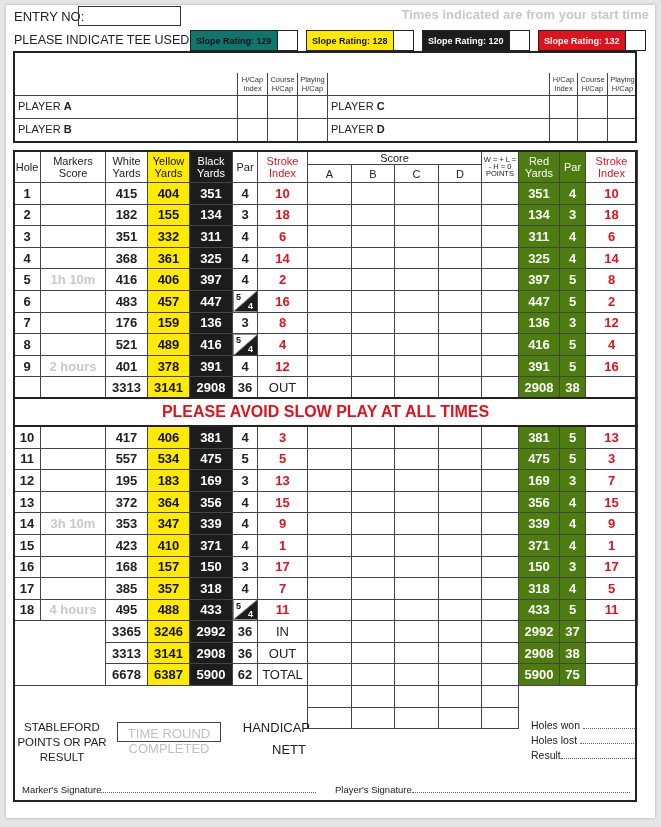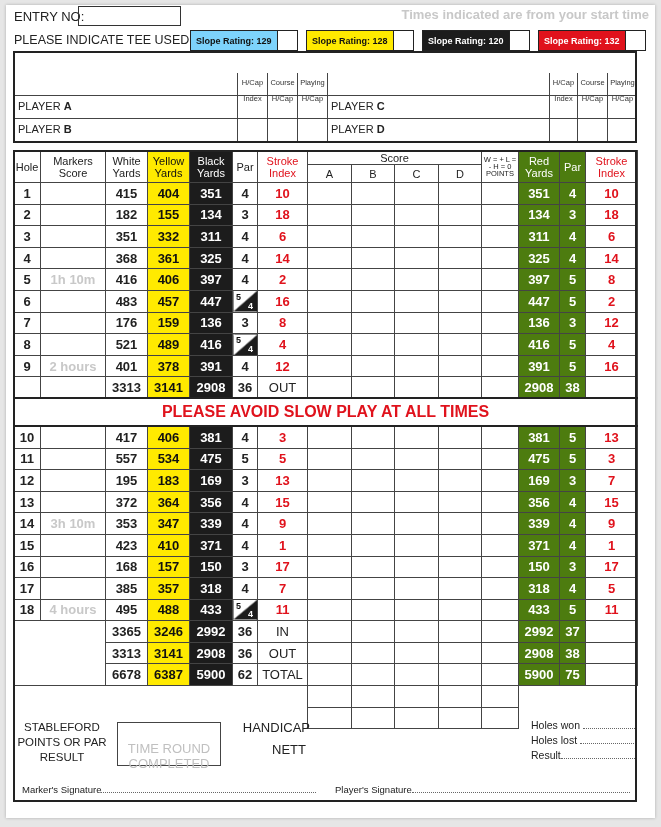--- a/index.html
+++ b/index.html
@@ -6,53 +6,53 @@
   body { width: 661px; height: 827px; background: #e6e6e6; font-family: "Liberation Sans", sans-serif; color: #222; position: relative; overflow: hidden; }
   .page { position: absolute; left: 6px; top: 5px; width: 649px; height: 813px; background: #fff; box-shadow: 0 0 3px rgba(0,0,0,0.25); }
   .abs { position: absolute; }
   .entry-label { left: 14px; top: 9px; font-size: 13px; }
   .entry-box { left: 78px; top: 6px; width: 101px; height: 18px; border: 1px solid #333; }
   .times-note { right: 12px; top: 7px; font-size: 13px; font-weight: bold; color: #c8c8c8; }
   .tee-label { left: 14px; top: 33px; font-size: 12.5px; }
   .slope { top: 30px; height: 19px; border: 1px solid #222; display: flex; }
   .slope .lbl { font-size: 9px; font-weight: bold; display: flex; align-items: center; padding: 0 5px; border-right: 1px solid #222; }
   .slope .chk { width: 19px; background: #fff; }
-  .slope.white .lbl { background: #7dd3fc; color: #111; }
+  .slope.white .lbl { background: #0f766e; color: #111; }
   .slope.yellow .lbl { background: #ffea00; color: #111; }
   .slope.black .lbl { background: #1c1c1c; color: #fff; }
   .slope.red .lbl { background: #e0121c; color: #fff; }
 
   .players { left: 13px; top: 51px; width: 624px; height: 92px; border: 2px solid #222; box-sizing: border-box; }
   .players .row { position: absolute; left: 0; right: 0; border-bottom: 1px solid #444; }
   .comp-row { top: 0; height: 20px; font-size: 14px; }
   .comp-row span { position: absolute; top: 2px; }
   .hdr-row { top: 20px; height: 22px; }
   .pa-row { top: 42px; height: 23px; }
   .pb-row { top: 65px; height: 23px; border-bottom: none !important; }
-  .pcell { position: absolute; top: 0; bottom: 0; border-left: 1px solid #444; font-size: 7.5px; text-align: center; line-height: 16px; color: #333; padding-top: 2px; box-sizing: border-box; }
+  .pcell { position: absolute; top: 0; bottom: 0; border-left: 1px solid #444; font-size: 7.5px; text-align: center; line-height: 9px; color: #333; padding-top: 2px; box-sizing: border-box; }
   .pname { position: absolute; top: 5px; font-size: 11px; }
   .pname b { font-weight: bold; }
   .vdiv { position: absolute; top: 20px; bottom: 0; border-left: 1px solid #444; }
 
   table.sc { position: absolute; left: 13px; top: 150px; width: 624px; border-collapse: collapse; table-layout: fixed; }
   table.sc td, table.sc th { border: 1px solid #444; padding: 0; text-align: center; height: 21.6px; font-size: 13px; font-weight: bold; box-sizing: border-box; }
   table.sc thead th { font-weight: normal; font-size: 11px; line-height: 12px; height: 32px; }
   .c-y { background: #ffea00; color: #111; }
   .c-b { background: #1c1c1c; color: #fff; }
   .c-r { background: #4d7c0f; color: #fff; }
   .t-r { color: #e0121c; }
   .mark { color: #c8c8c8; }
   .slow td { height: 28px !important; color: #e0121c; font-size: 16px !important; border-left: 1px solid #444; border-right: 1px solid #444; }
   .twopar { position: relative; background: linear-gradient(to bottom right, #fff 49%, #1c1c1c 51%); }
   .twopar .a { position: absolute; left: 3px; top: 1px; font-size: 9px; color: #111; }
   .twopar .b { position: absolute; right: 4px; bottom: 1px; font-size: 9px; color: #fff; }
   .small-hdr { font-size: 7.5px !important; line-height: 7px !important; }
   .bottom-txt { font-weight: normal !important; }
   .outer { position: absolute; left: 13px; top: 150px; width: 624px; height: 652px; border: 2px solid #222; box-sizing: border-box; pointer-events: none; }
-  .time-box { left: 117px; top: 722px; width: 104px; height: 44px; border: 1px solid #444; color: #c0c0c0; font-size: 13px; text-align: center; line-height: 15px; padding-top: 18px; box-sizing: border-box; }
+  .time-box { left: 117px; top: 722px; width: 104px; height: 20px; border: 1px solid #444; color: #c0c0c0; font-size: 13px; text-align: center; line-height: 15px; padding-top: 3px; box-sizing: border-box; }
   .stab { left: 16px; top: 720px; width: 92px; font-size: 11.5px; text-align: center; line-height: 15px; }
   .hcap { left: 230px; top: 720px; font-size: 13px; width: 80px; text-align: right; }
   .nett { left: 230px; top: 742px; font-size: 13px; width: 76px; text-align: right; }
   .mp { left: 531px; top: 718px; font-size: 10.5px; line-height: 15px; width: 104px; }
   .sig { top: 784px; font-size: 9.5px; }
   .dots { display: inline-block; border-bottom: 1px dotted #666; height: 8px; }
 </style>
 </head>
 <body>
 

